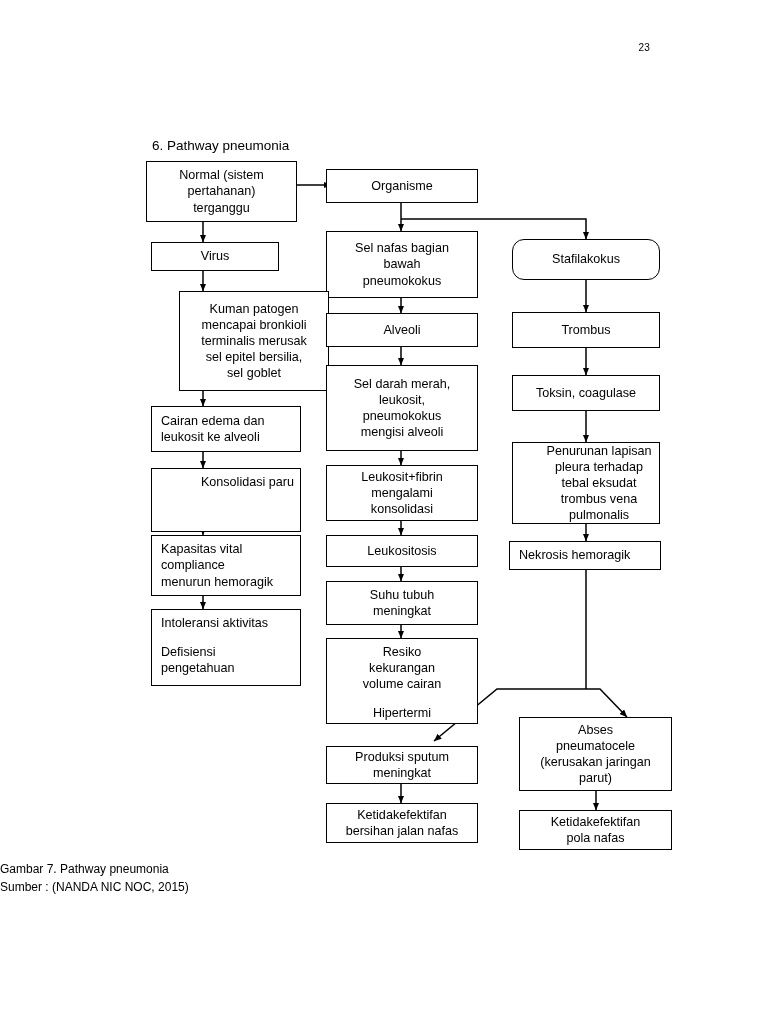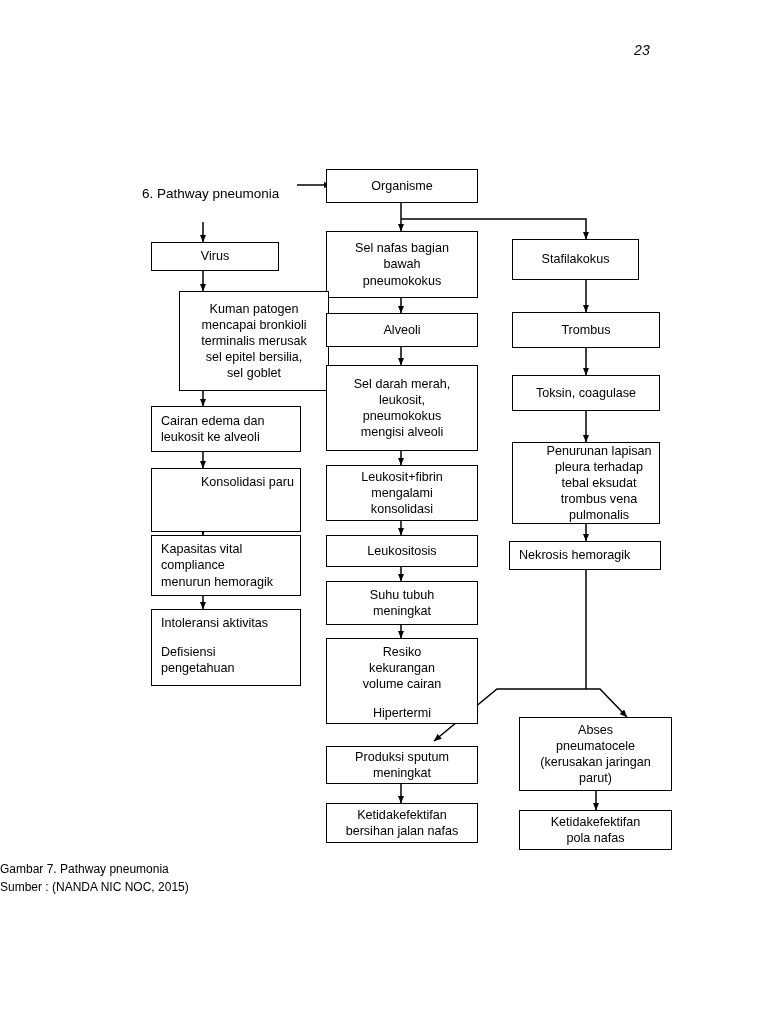--- a/index.html
+++ b/index.html
@@ -16,31 +16,29 @@
     position: relative;
     width: 768px;
     height: 1024px;
     background: #ffffff;
     overflow: hidden;
   }
   .page-number {
     position: absolute;
     top: 42px;
     right: 118px;
-    font-size: 14px;
+    font-size: 10px;
     letter-spacing: 0.2px;
-    font-style: italic;
   }
   .section-heading {
     position: absolute;
-    left: 142px;
+    left: 152px;
     top: 138px;
     font-size: 13.5px;
     white-space: nowrap;
-    margin-top: 48px;
   }
   #diagram {
     position: absolute;
     left: 0;
     top: 0;
     width: 768px;
     height: 1024px;
   }
   #connectors {
     position: absolute;
@@ -143,36 +141,41 @@
         <path d="M586,689 L497,689 L434,741"></path>
 
         <path d="M586,689 L600,689 L627,717"></path>
       </g>
       <g stroke="#000000" stroke-width="1.5" fill="none">
 
         <path d="M586,570 L586,689"></path>
       </g>
     </svg>
 
+    <div class="node center" style="left:146px; top:161px; width:151px; height:61px;">
+      <span>Normal (sistem
+pertahanan)
+terganggu</span>
+    </div>
 
     <div class="node center" style="left:326px; top:169px; width:152px; height:34px;">
       <span>Organisme</span>
     </div>
 
     <div class="node center" style="left:151px; top:242px; width:128px; height:29px;">
       <span>Virus</span>
     </div>
 
     <div class="node center" style="left:326px; top:231px; width:152px; height:67px;">
       <span>Sel nafas bagian
 bawah
 pneumokokus</span>
     </div>
 
-    <div class="node center" style="left:512px; top:239px; width:127px; height:41px;">
+    <div class="node center" style="left:512px; top:239px; width:148px; height:41px;border-radius:12px;">
       <span>Stafilakokus</span>
     </div>
 
     <div class="node center" style="left:151px; top:291px; width:150px; height:100px;margin-left:28px;">
       <span>Kuman patogen
 mencapai bronkioli
 terminalis merusak
 sel epitel bersilia,
 sel goblet</span>
     </div>

